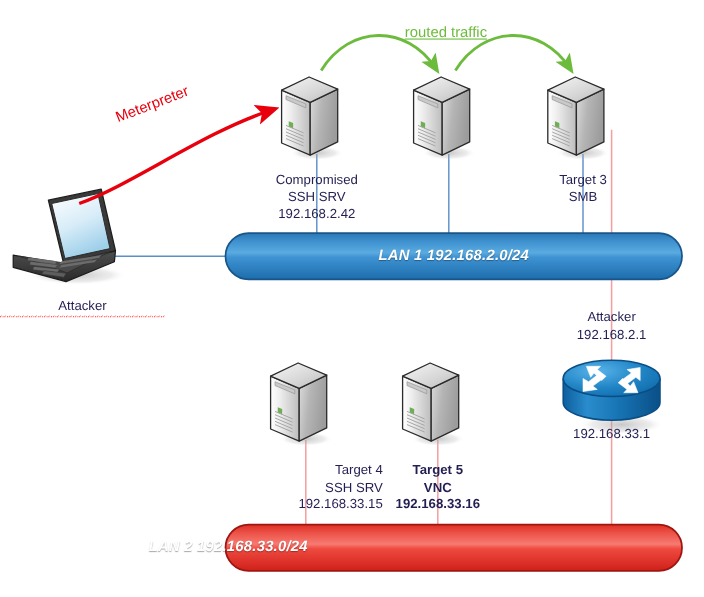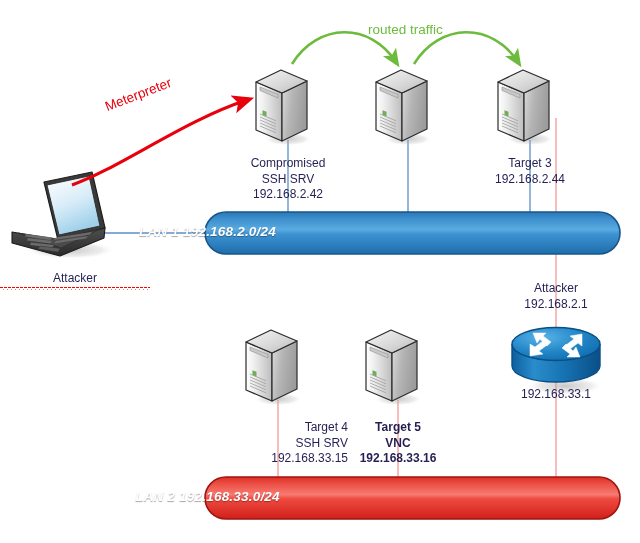--- a/index.html
+++ b/index.html
@@ -106,21 +106,21 @@
         <stop offset="0%" stop-color="#df2f24"></stop>
         <stop offset="18%" stop-color="#ec5248"></stop>
         <stop offset="42%" stop-color="#f77a72"></stop>
         <stop offset="52%" stop-color="#ef4a40"></stop>
         <stop offset="100%" stop-color="#cf201a"></stop>
       </linearGradient>
     </defs>
     <rect x="205" y="212" width="415" height="42" rx="21" ry="21" fill="url(#lan1grad)" stroke="#17558a" stroke-width="1.6"></rect>
   </svg>
   <div style="position:absolute; left:0; top:224px;">
-    <div class="bus-label" style="width:415px;">LAN 1 192.168.2.0/24</div>
+    <div class="bus-label" style="padding-left:205px; width:415px;">LAN 1 192.168.2.0/24</div>
   </div>
 
   <svg class="layer" viewBox="0 0 640 543">
     <rect x="205" y="477" width="415" height="42" rx="21" ry="21" fill="url(#lan2grad)" stroke="#9e1611" stroke-width="1.6"></rect>
   </svg>
   <div style="position:absolute; left:0; top:489px;">
     <div class="bus-label" style="width:415px;">LAN 2 192.168.33.0/24</div>
   </div>
 
   <svg class="layer" viewBox="0 0 640 543">
@@ -263,36 +263,36 @@
 
     <path d="M 72 185 C 120 168, 185 120, 247 100" fill="none" stroke="#e8000d" stroke-width="3.1" marker-end="url(#redHead)"></path>
 
     <path d="M 292 64 C 318 22, 370 22, 396 62" fill="none" stroke="#6cbb3c" stroke-width="2.6" marker-end="url(#greenHead)"></path>
 
     <path d="M 414 64 C 440 22, 492 22, 518 62" fill="none" stroke="#6cbb3c" stroke-width="2.6" marker-end="url(#greenHead)"></path>
   </svg>
 
   <div class="edge-text" id="meterpreter-label" style="left:103px; top:100px;">Meterpreter</div>
 
-  <div class="edge-text" id="routed-traffic-label" style="left:368px; top:22px;">routed traffic</div>
+  <div class="edge-text" id="routed-traffic-label" style="left:368px; top:22px;text-decoration:underline;">routed traffic</div>
 
   <div class="node-label" style="left:0px; top:271px; width:150px;">
     <span class="ln spell">Attacker</span>
   </div>
 
   <div class="node-label" style="left:218px; top:156px; width:140px;">
     <span class="ln">Compromised</span>
     <span class="ln">SSH SRV</span>
     <span class="ln">192.168.2.42</span>
   </div>
 
 
   <div class="node-label" style="left:460px; top:156px; width:140px;">
     <span class="ln">Target 3</span>
-    <span class="ln">192.168.2.44</span>
+    <span class="ln">SMB</span>
   </div>
 
   <div class="node-label" style="left:208px; top:420px; width:140px;text-align:right;">
     <span class="ln">Target 4</span>
     <span class="ln">SSH SRV</span>
     <span class="ln">192.168.33.15</span>
   </div>
 
   <div class="node-label" style="left:328px; top:420px; width:140px;font-weight:bold;">
     <span class="ln">Target 5</span>

